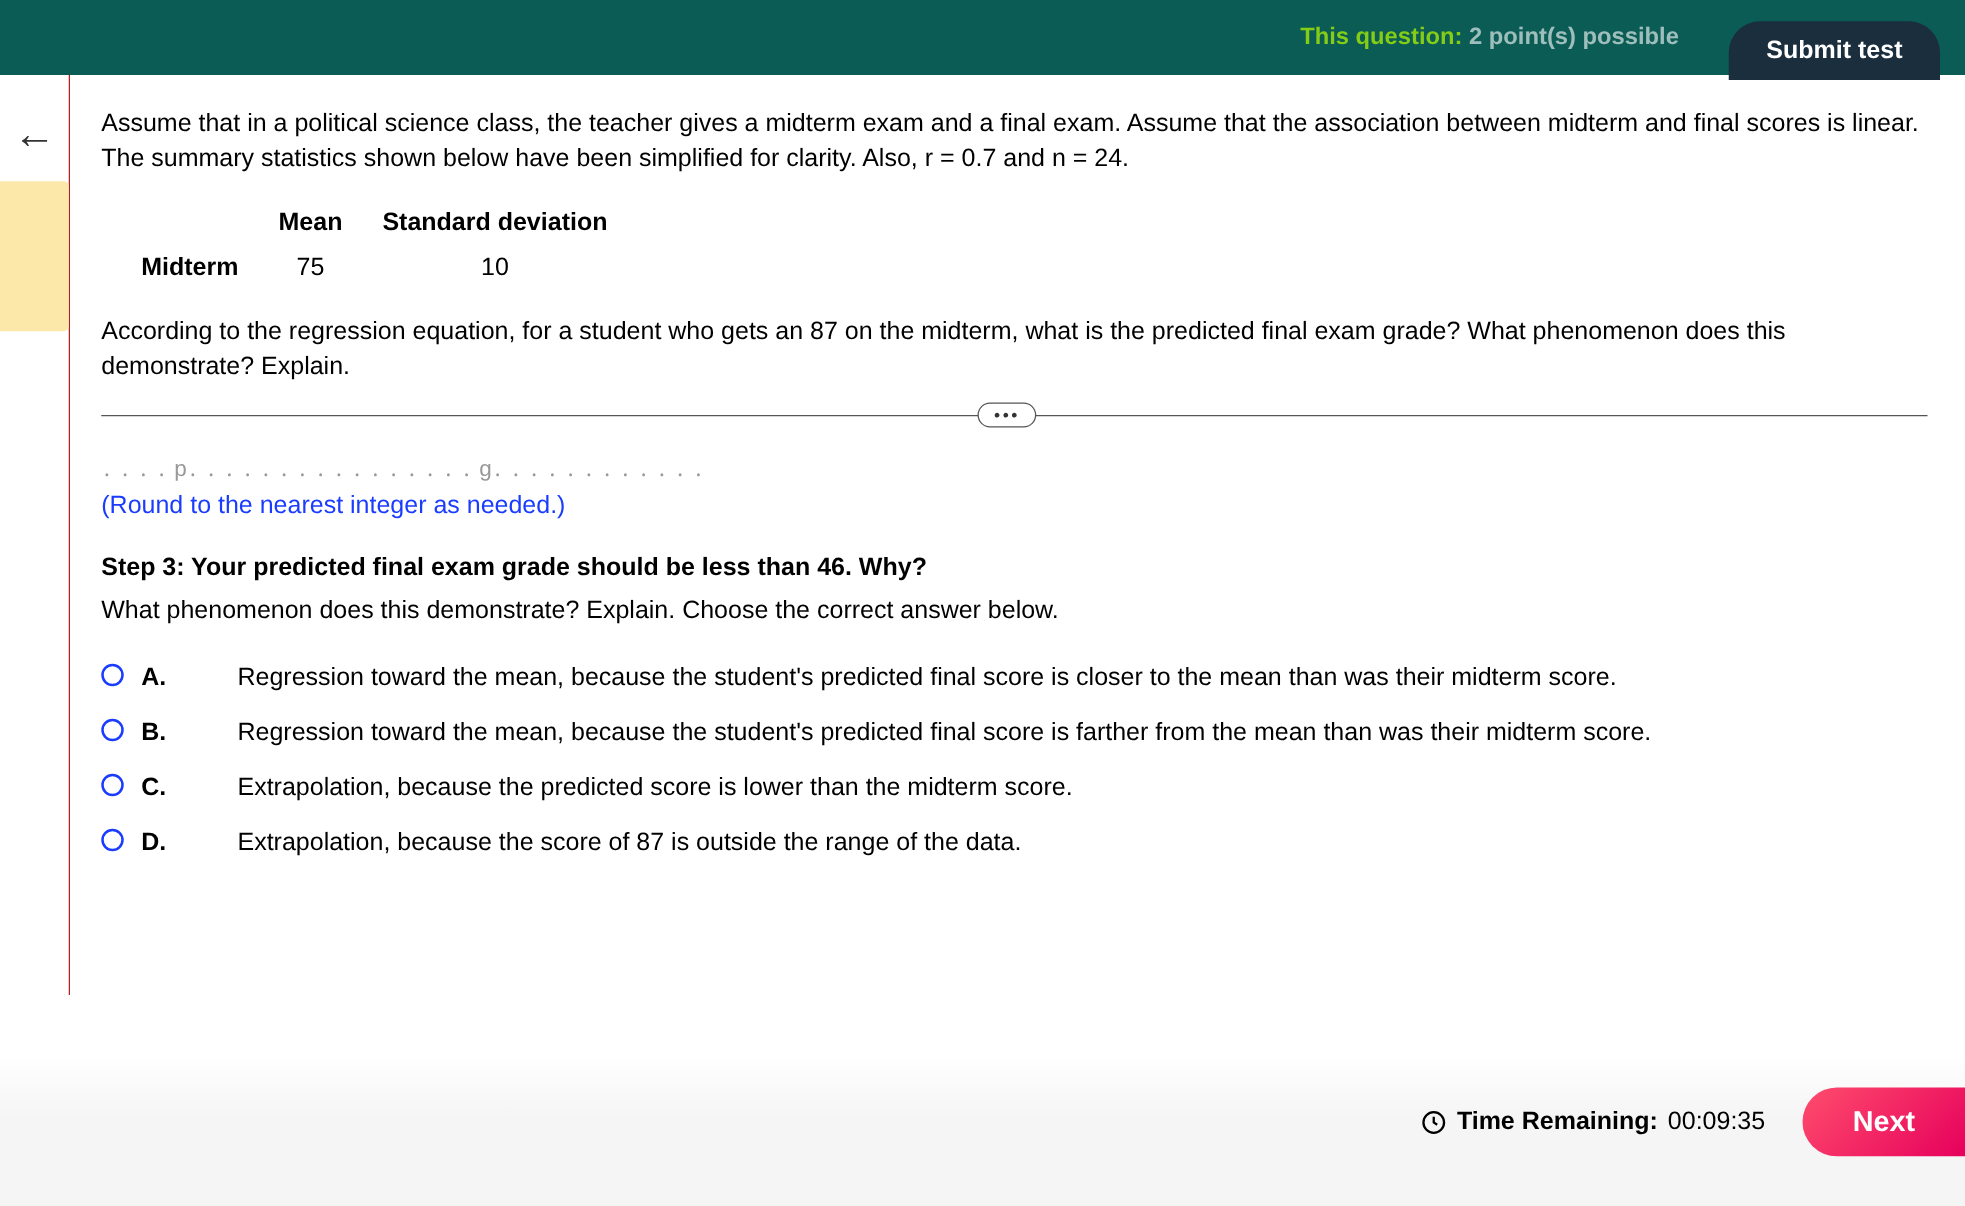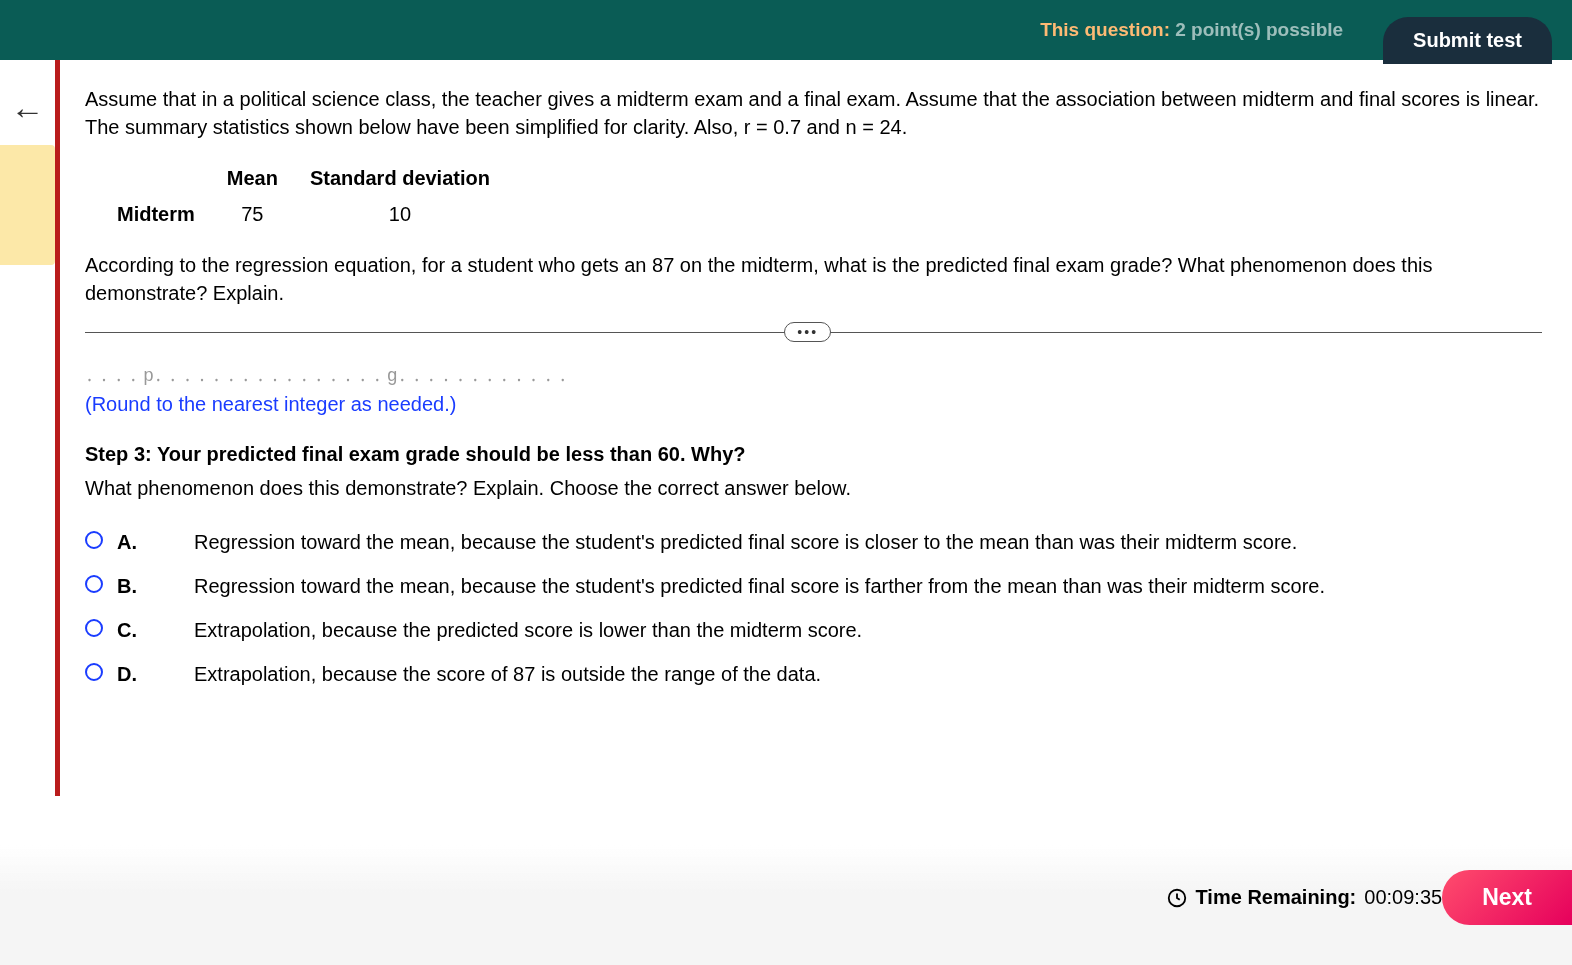--- a/index.html
+++ b/index.html
@@ -1,45 +1,45 @@
 <!DOCTYPE html>
 <html><head>
 <meta charset="utf-8">
 <style>
 * { margin: 0; padding: 0; box-sizing: border-box; }
 body { font-family: Arial, Helvetica, sans-serif; font-size: 20px; color: #000; background: #fff; }
 .header { background: #0a5c55; height: 60px; display: flex; align-items: center; justify-content: flex-end; padding: 0 20px; position: relative; }
 .points-info { color: rgba(255,255,255,0.6); font-weight: bold; margin-right: 40px; font-size: 19px; }
-.points-info .emph { color: #fdba74; }
+.points-info .emph { color: #84cc16; }
 .submit-btn { background: #1a2e3d; color: #fff; border: none; padding: 12px 30px; border-radius: 25px 25px 0 0; font-size: 20px; font-weight: bold; cursor: pointer; position: relative; top: 10px; }
 .layout { display: flex; }
 .sidebar { width: 55px; display: flex; flex-direction: column; align-items: center; padding-top: 30px; }
 .back-arrow { font-size: 34px; color: #333; cursor: pointer; font-weight: 300; line-height: 1; }
 .yellow-tab { width: 55px; height: 120px; background: #fce8a8; margin-top: 15px; border-radius: 0 4px 4px 0; position: absolute; left: 0; top: 130px; }
-.content { flex: 1; border-left: 5px solid #b91c1c; padding: 25px 30px 100px 25px; line-height: 1.4; }
+.content { flex: 1; border-left: 1px solid #b91c1c; padding: 25px 30px 100px 25px; line-height: 1.4; }
 .q-intro { margin-bottom: 18px; }
 .stats-table { margin-left: 30px; margin-bottom: 18px; }
 .stats-table td, .stats-table th { padding: 3px 30px 3px 0; }
 .stats-table th { text-align: left; font-weight: bold; }
 .stats-table td { text-align: center; }
 .stats-table td.row-label { font-weight: bold; text-align: left; }
 .q-follow { margin-bottom: 20px; }
 .divider-wrap { position: relative; margin: 25px 0 30px 0; }
 .divider-line { border: none; border-top: 1px solid #555; }
 .ellipsis-pill { position: absolute; left: 48%; top: -10px; background: #fff; border: 1px solid #555; border-radius: 12px; padding: 0px 12px; font-size: 14px; letter-spacing: 2px; cursor: pointer; color: #333; line-height: 18px; }
 .blurred-line { color: #999; font-size: 18px; letter-spacing: 0.3px; margin-bottom: 2px; overflow: hidden; white-space: nowrap; }
 .round-note { color: #1a3cff; margin-bottom: 22px; }
 .step3-head { font-weight: bold; margin-bottom: 6px; }
 .step3-sub { margin-bottom: 18px; }
 .options { }
 .option-row { display: flex; align-items: flex-start; padding: 8px 0; }
 .radio { width: 18px; height: 18px; border-radius: 50%; border: 2px solid #1a3cff; margin-right: 14px; margin-top: 3px; cursor: pointer; flex-shrink: 0; }
 .opt-letter { font-weight: bold; margin-right: 14px; width: 22px; flex-shrink: 0; }
 .opt-text { flex: 1; margin-left: 41px; }
-.footer { position: fixed; bottom: 0; left: 0; right: 0; background: linear-gradient(to bottom, rgba(255,255,255,0.6), #f5f5f5 40%); padding: 25px 30px 40px; display: flex; justify-content: flex-end; align-items: center; }
+.footer { position: fixed; bottom: 0; left: 0; right: 0; background: linear-gradient(to bottom, rgba(255,255,255,0.6), #f5f5f5 40%); padding: 25px 30px 40px; display: flex; justify-content: flex-end; align-items: center; gap: 30px; }
 .time-wrap { display: flex; align-items: center; gap: 8px; font-size: 20px; }
 .clock-icon { width: 22px; height: 22px; }
 .time-label { font-weight: bold; }
 .time-val { font-weight: normal; }
 .next-btn { background: linear-gradient(135deg, #ff4d6d, #e6005c); color: #fff; border: none; padding: 14px 40px; border-radius: 30px 0 0 30px; font-size: 23px; font-weight: bold; cursor: pointer; margin-right: -30px; }
 </style>
 </head>
 <body>
 
 <div class="header">
@@ -75,21 +75,21 @@
     <p class="q-follow">According to the regression equation, for a student who gets an 87 on the midterm, what is the predicted final exam grade? What phenomenon does this demonstrate? Explain.</p>
 
     <div class="divider-wrap">
       <hr class="divider-line">
       <span class="ellipsis-pill">•••</span>
     </div>
 
     <div class="blurred-line">․ ․ ․ ․ p․ ․ ․ ․ ․ ․ ․ ․ ․ ․ ․ ․ ․ ․ ․ ․ g․ ․ ․ ․ ․ ․ ․ ․ ․ ․ ․ ․</div>
     <p class="round-note">(Round to the nearest integer as needed.)</p>
 
-    <p class="step3-head">Step 3: Your predicted final exam grade should be less than 60. Why?</p>
+    <p class="step3-head">Step 3: Your predicted final exam grade should be less than 46. Why?</p>
     <p class="step3-sub">What phenomenon does this demonstrate? Explain. Choose the correct answer below.</p>
 
     <div class="options">
       <div class="option-row">
         <span class="radio"></span>
         <span class="opt-letter">A.</span>
         <span class="opt-text">Regression toward the mean, because the student's predicted final score is closer to the mean than was their midterm score.</span>
       </div>
       <div class="option-row">
         <span class="radio"></span>

